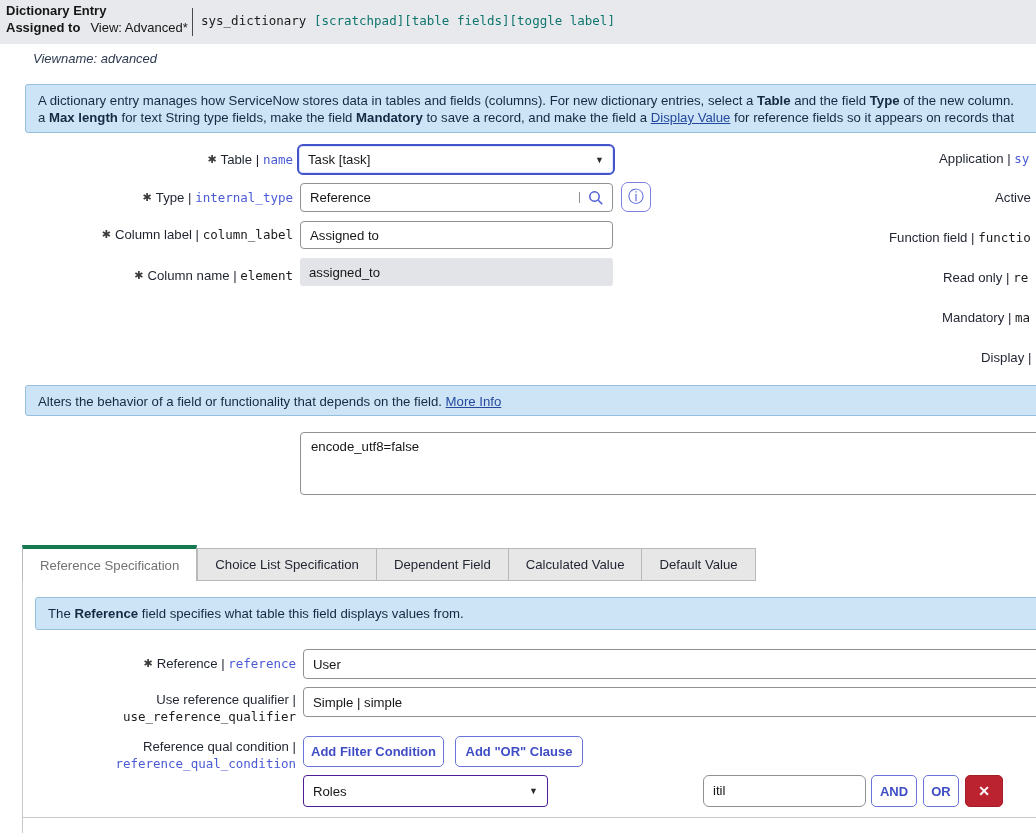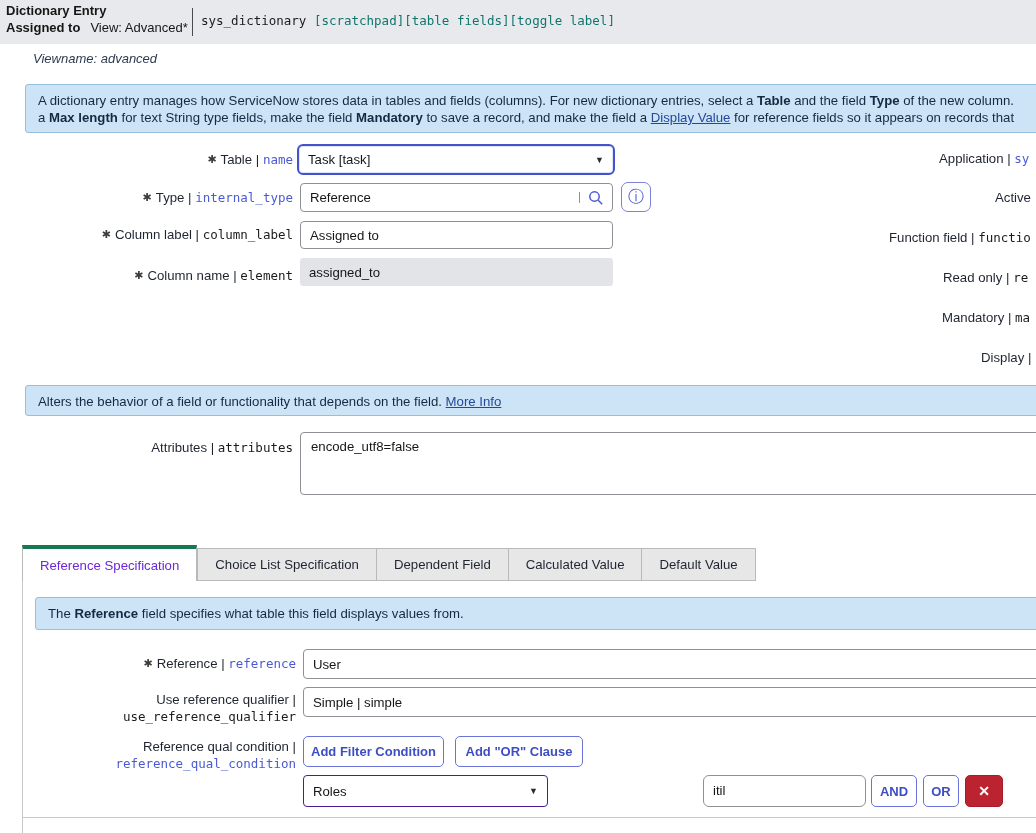--- a/index.html
+++ b/index.html
@@ -66,21 +66,21 @@
   
   .tabstrip { position:absolute; left:22px; top:545px; display:flex; align-items:flex-end; }
   .tab {
     height:36px; padding:0 17px; display:flex; align-items:center; font-size:13.2px;
     background:#e7e7e7; border:1px solid #b9b9b9; border-left-width:0; color:#1f2430; cursor:pointer;
     margin-top:3px; height:33px;
   }
   .tab:nth-child(2) { border-left-width:1px; }
   .tab.active {
     background:#fff; border:1px solid #b9b9b9; border-bottom:none; border-top:4px solid #147a51;
-    color:#6d28d9; height:36px; margin-top:0;
+    color:#737373; height:36px; margin-top:0;
   }
   .tab-panel-border { position:absolute; left:22px; top:581px; width:1px; height:252px; background:#c9c9c9; }
   .bottom-divider { position:absolute; left:22px; top:817px; width:1014px; height:1px; background:#c9c9c9; }
 
   
   .btn {
     position:absolute; background:#fff; border:1px solid #6a74d8; border-radius:5px;
     color:#3f4dc5; font-size:13px; font-weight:bold; display:flex; align-items:center; justify-content:center;
     cursor:pointer;
   }
@@ -165,23 +165,20 @@
     <span>Mandatory | </span><span class="mono mono-dark">ma</span>
   </div>
   <div class="lbl" style="left:981px; top:350px; width:120px; text-align:left;">
     <span>Display | </span>
   </div>
 
   <div class="infobox" style="left:25px; top:385px; right:-10px; height:31px;">
     <span>Alters the behavior of a field or functionality that depends on the field. </span><a class="blue-link">More Info</a>
   </div>
 
-  <div class="lbl" style="left:0; top:434px; width:293px; line-height:16px; padding-top:6px;">
-    <span>Attributes | </span><span class="mono mono-dark">attributes</span>
-  </div>
   <textarea class="attr-area" style="left: 300px; top: 432px; right: -10px; height: 63px;" spellcheck="false">encode_utf8=false</textarea>
 
   <div class="tabstrip">
     <div class="tab active">Reference Specification</div>
     <div class="tab">Choice List Specification</div>
     <div class="tab">Dependent Field</div>
     <div class="tab">Calculated Value</div>
     <div class="tab">Default Value</div>
   </div>
   <div class="tab-panel-border"></div>

